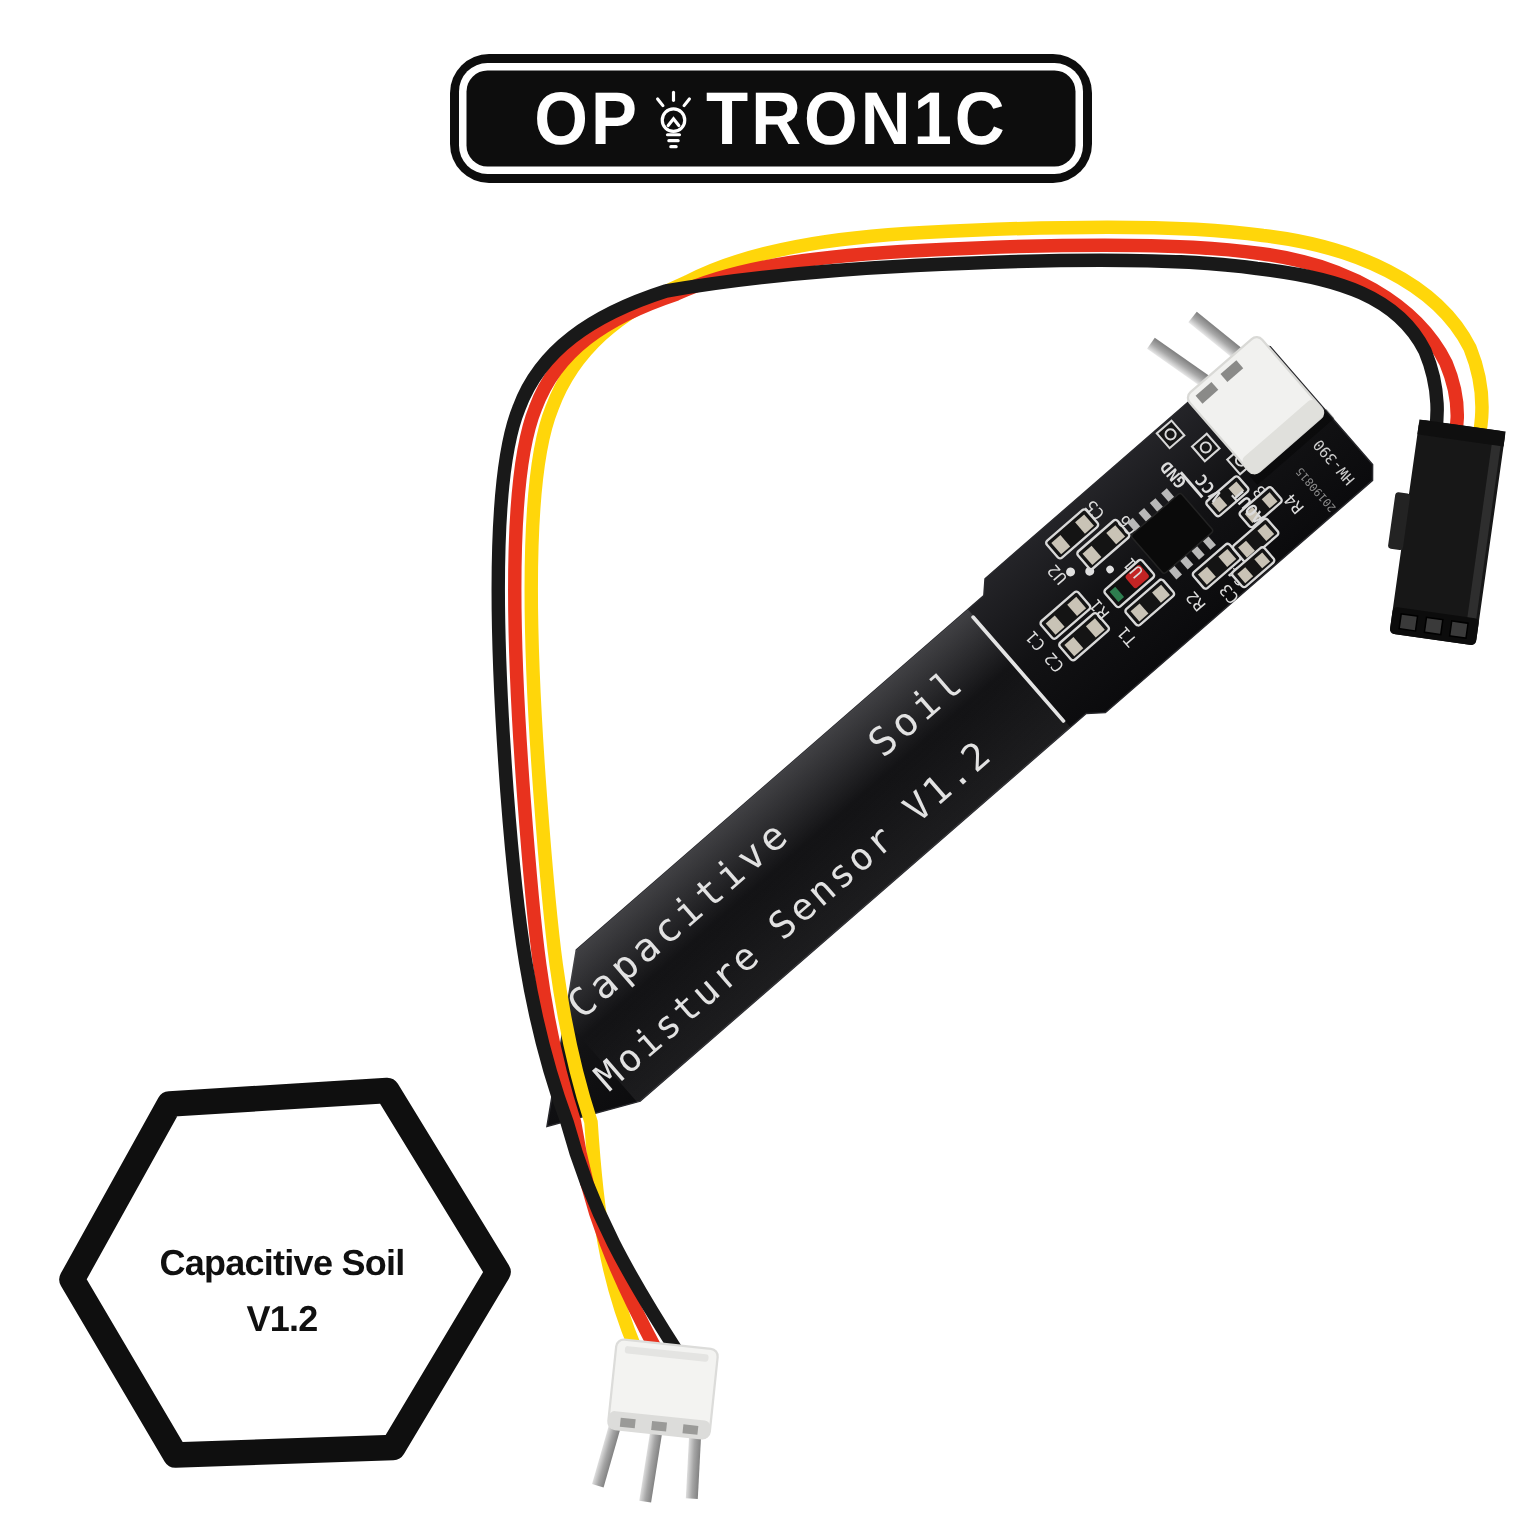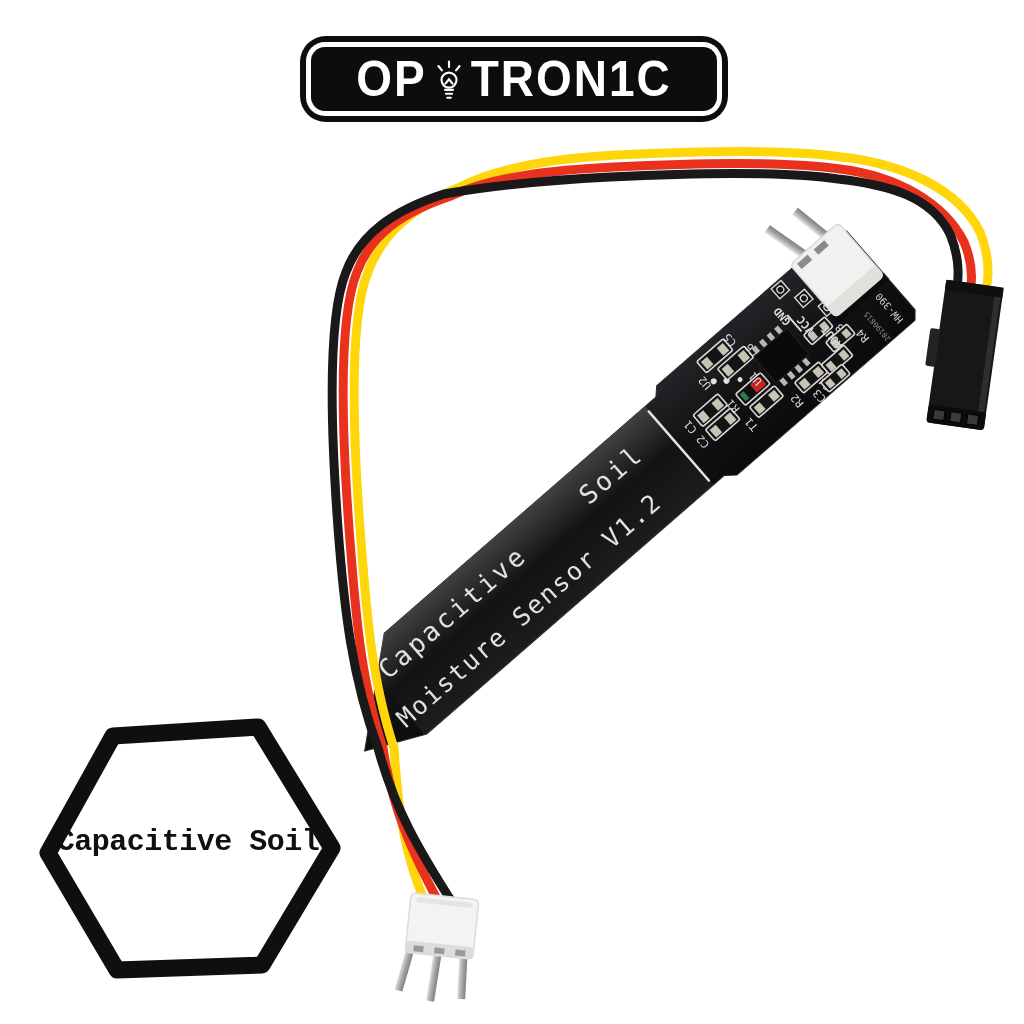--- a/index.html
+++ b/index.html
@@ -13,22 +13,22 @@
             padding:5px;box-sizing:border-box;}
   .logo-inner{background:#0d0d0d;border-radius:14px;width:100%;height:100%;
               display:flex;align-items:center;justify-content:center;gap:7px;}
   .logo-txt{color:#ffffff;font-weight:bold;font-size:46px;letter-spacing:2px;
             transform:scaleY(1.08);line-height:1;}
   .bulb{width:30px;height:42px;margin-top:4px;}
 
   
   .badge-svg{position:absolute;left:36px;top:710px;width:312px;height:274px;}
   .badge-text{position:absolute;left:46px;top:824px;width:284px;text-align:center;
-              color:#101010;font-weight:bold;font-size:30px;line-height:37px;
-              letter-spacing:-0.5px;font-family:Liberation Mono, monospace;}
+              color:#101010;font-weight:bold;font-size:24px;line-height:37px;
+              letter-spacing:-0.5px;}
 
   
   .board{position:absolute;left:362px;top:668px;width:705px;height:120px;
          transform:rotate(-41deg);transform-origin:0px 80px;}
   .board svg{overflow:visible;display:block;}
   .silk{font-family:"DejaVu Sans Mono",monospace;fill:#e2e2e2;}
   .lbl{font-family:"DejaVu Sans Mono",monospace;font-size:11px;fill:#dcdcdc;}
 
   
   .wires{position:absolute;left:0;top:0;width:1024px;height:1024px;}
@@ -57,20 +57,21 @@
         <span class="logo-txt">TRON1C</span>
       </div>
     </div>
   </div>
 
   <svg class="badge-svg" viewBox="0 0 312 274">
     <polygon points="77,26 222,17 296,138 226,255 81,260 12,143" fill="#ffffff" stroke="#0f0f0f" stroke-width="17" stroke-linejoin="round"></polygon>
   </svg>
   <div class="badge-text">
     <div>Capacitive Soil</div>
+    <div>V1.2</div>
   </div>
 
   <div class="board">
     <svg width="705" height="120" viewBox="0 0 705 120">
       <defs>
         <linearGradient id="pcbGrad" x1="0" y1="0" x2="0" y2="1">
           <stop offset="0" stop-color="#242428"></stop>
             <stop offset="0.5" stop-color="#121214"></stop>
           <stop offset="1" stop-color="#0b0b0d"></stop>
         </linearGradient>

